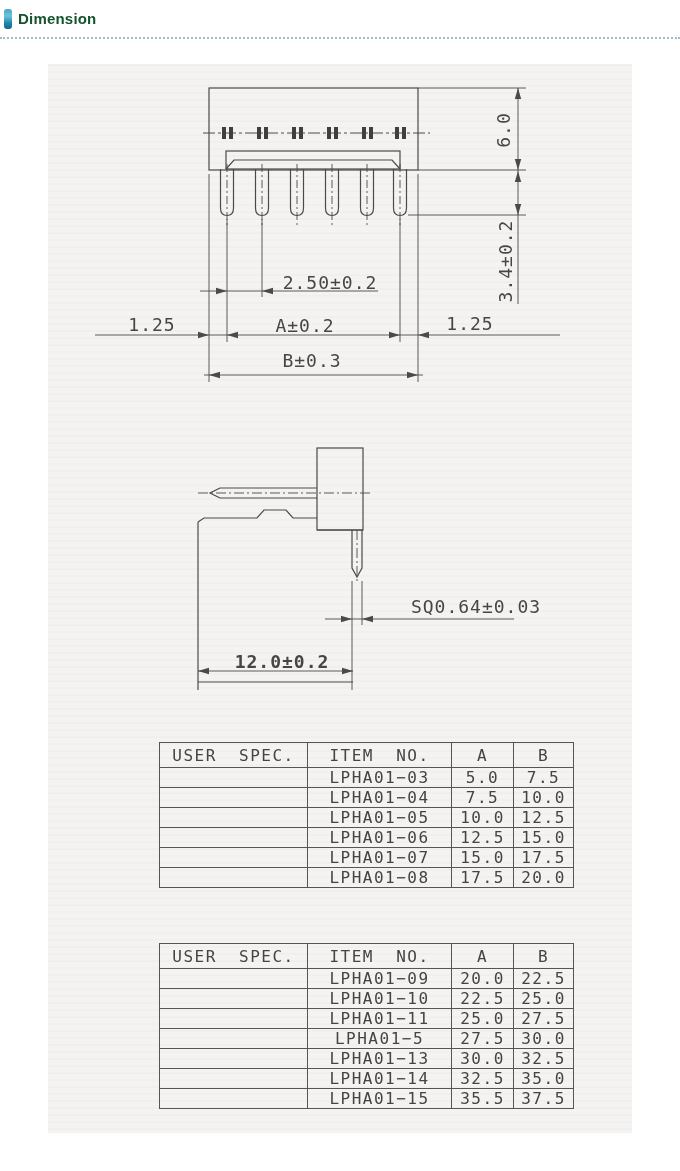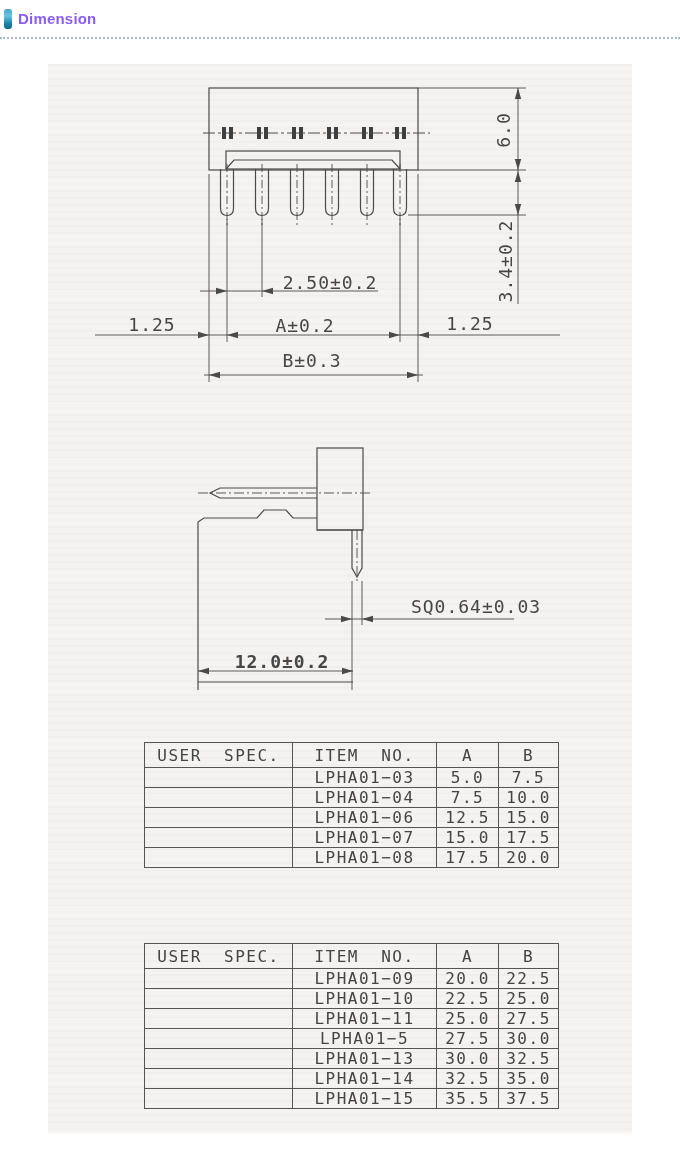--- a/index.html
+++ b/index.html
@@ -4,41 +4,41 @@
 <style>
   html,body{margin:0;padding:0;background:#ffffff;}
   body{width:680px;height:1171px;position:relative;overflow:hidden;
        font-family:"Liberation Sans",sans-serif;}
 
   
   .sec-header{position:absolute;left:0;top:0;width:680px;height:42px;}
   .sec-bullet{position:absolute;left:4px;top:9px;width:8px;height:20px;border-radius:3px;
       background:linear-gradient(180deg,#45a6c8 0%,#6cc3de 35%,#1e86ad 70%,#15688e 100%);}
   .sec-title{position:absolute;left:18px;top:10px;font-size:15px;font-weight:bold;
-      color:#8b5cf6;letter-spacing:0.2px;}
+      color:#14532d;letter-spacing:0.2px;}
   .sec-rule{position:absolute;left:0;top:37px;width:680px;height:0;
       border-top:2px dotted #a7bcc7;}
 
   
   .panel{position:absolute;left:48px;top:64px;width:584px;height:1069px;
       background:#f4f3f1;
       background-image:repeating-linear-gradient(180deg,rgba(0,0,0,0.014) 0 2px,rgba(255,255,255,0) 2px 7px);}
   .panel svg{position:absolute;left:0;}
   .draw-line{stroke:#4a4a4a;fill:none;}
 
   
   .dim-label{position:absolute;transform:translate(-50%,-50%);
       font-family:"DejaVu Sans Mono",monospace;font-size:18px;font-weight:400;
       color:#464646;letter-spacing:1px;white-space:nowrap;}
   .dim-label.rot{transform:translate(-50%,-50%) rotate(-90deg);}
 
   
   table.spec{position:absolute;border-collapse:collapse;table-layout:fixed;
       font-family:"DejaVu Sans Mono",monospace;color:#444444;
-      font-size:16px;letter-spacing:1.5px;}
+      font-size:16px;letter-spacing:1.5px;margin-left:15px;}
   table.spec th,table.spec td{border:1px solid #555555;text-align:center;
       padding:0;white-space:pre;font-weight:normal;overflow:hidden;}
   table.spec th{height:24px;}
   table.spec td{height:19px;}
   col.c-user{width:148px;} col.c-item{width:144px;}
   col.c-a{width:62px;} col.c-b{width:60px;}
   #table1{left:96px;top:678px;width:414px;}
   #table2{left:96px;top:879px;width:414px;}
 </style>
 </head>
@@ -202,20 +202,26 @@
       <td>7.5</td>
     </tr>
     <tr>
       <td></td>
       <td>LPHA01−04</td>
       <td>7.5</td>
       <td>10.0</td>
     </tr>
     <tr>
       <td></td>
+      <td>LPHA01−05</td>
+      <td>10.0</td>
+      <td>12.5</td>
+    </tr>
+    <tr>
+      <td></td>
       <td>LPHA01−06</td>
       <td>12.5</td>
       <td>15.0</td>
     </tr>
     <tr>
       <td></td>
       <td>LPHA01−07</td>
       <td>15.0</td>
       <td>17.5</td>
     </tr>

